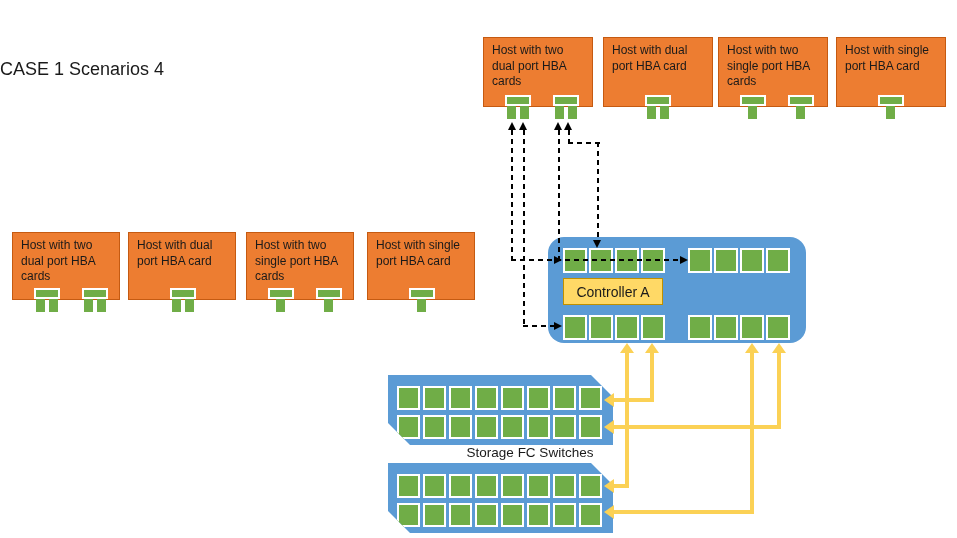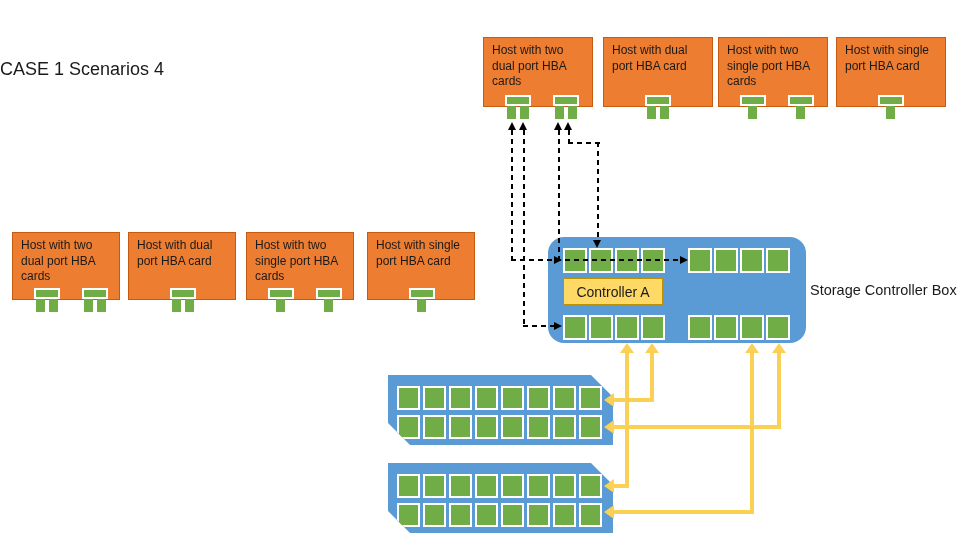--- a/index.html
+++ b/index.html
@@ -131,21 +131,20 @@
         <div class="port"></div>
       </div>
     <div class="port-row cr" style="left:140px;top:78px;">
         <div class="port"></div>
         <div class="port"></div>
         <div class="port"></div>
         <div class="port"></div>
       </div>
     <div class="ctrl-label" style="left:15px;">Controller A</div>
   </div>
-  <div id="controller-box-label">Storage Controller Box</div>
 
   <div id="switch-1" class="switch">
     <div class="port-row sr" style="left:9px;top:11px;">
         <div class="port"></div>
         <div class="port"></div>
         <div class="port"></div>
         <div class="port"></div>
         <div class="port"></div>
         <div class="port"></div>
         <div class="port"></div>
@@ -155,20 +154,21 @@
         <div class="port"></div>
         <div class="port"></div>
         <div class="port"></div>
         <div class="port"></div>
         <div class="port"></div>
         <div class="port"></div>
         <div class="port"></div>
         <div class="port"></div>
       </div>
   </div>
+  <div id="fc-label">Storage FC Switches</div>
   <div id="switch-2" class="switch">
     <div class="port-row sr" style="left:9px;top:11px;">
         <div class="port"></div>
         <div class="port"></div>
         <div class="port"></div>
         <div class="port"></div>
         <div class="port"></div>
         <div class="port"></div>
         <div class="port"></div>
         <div class="port"></div>

